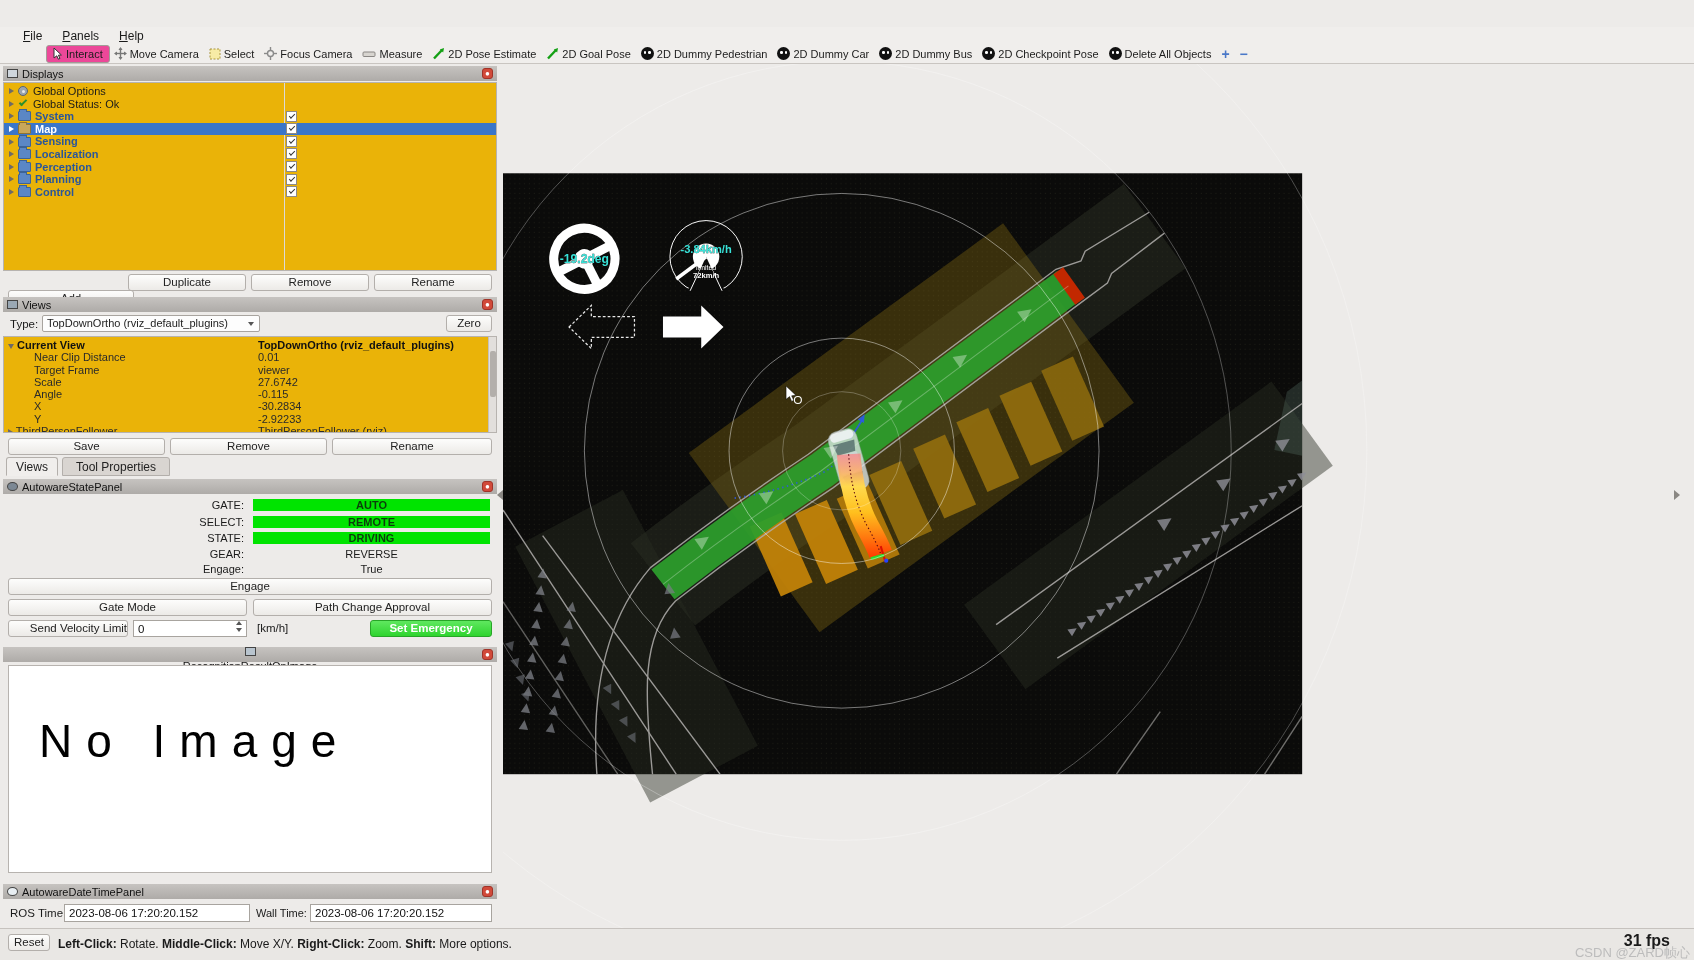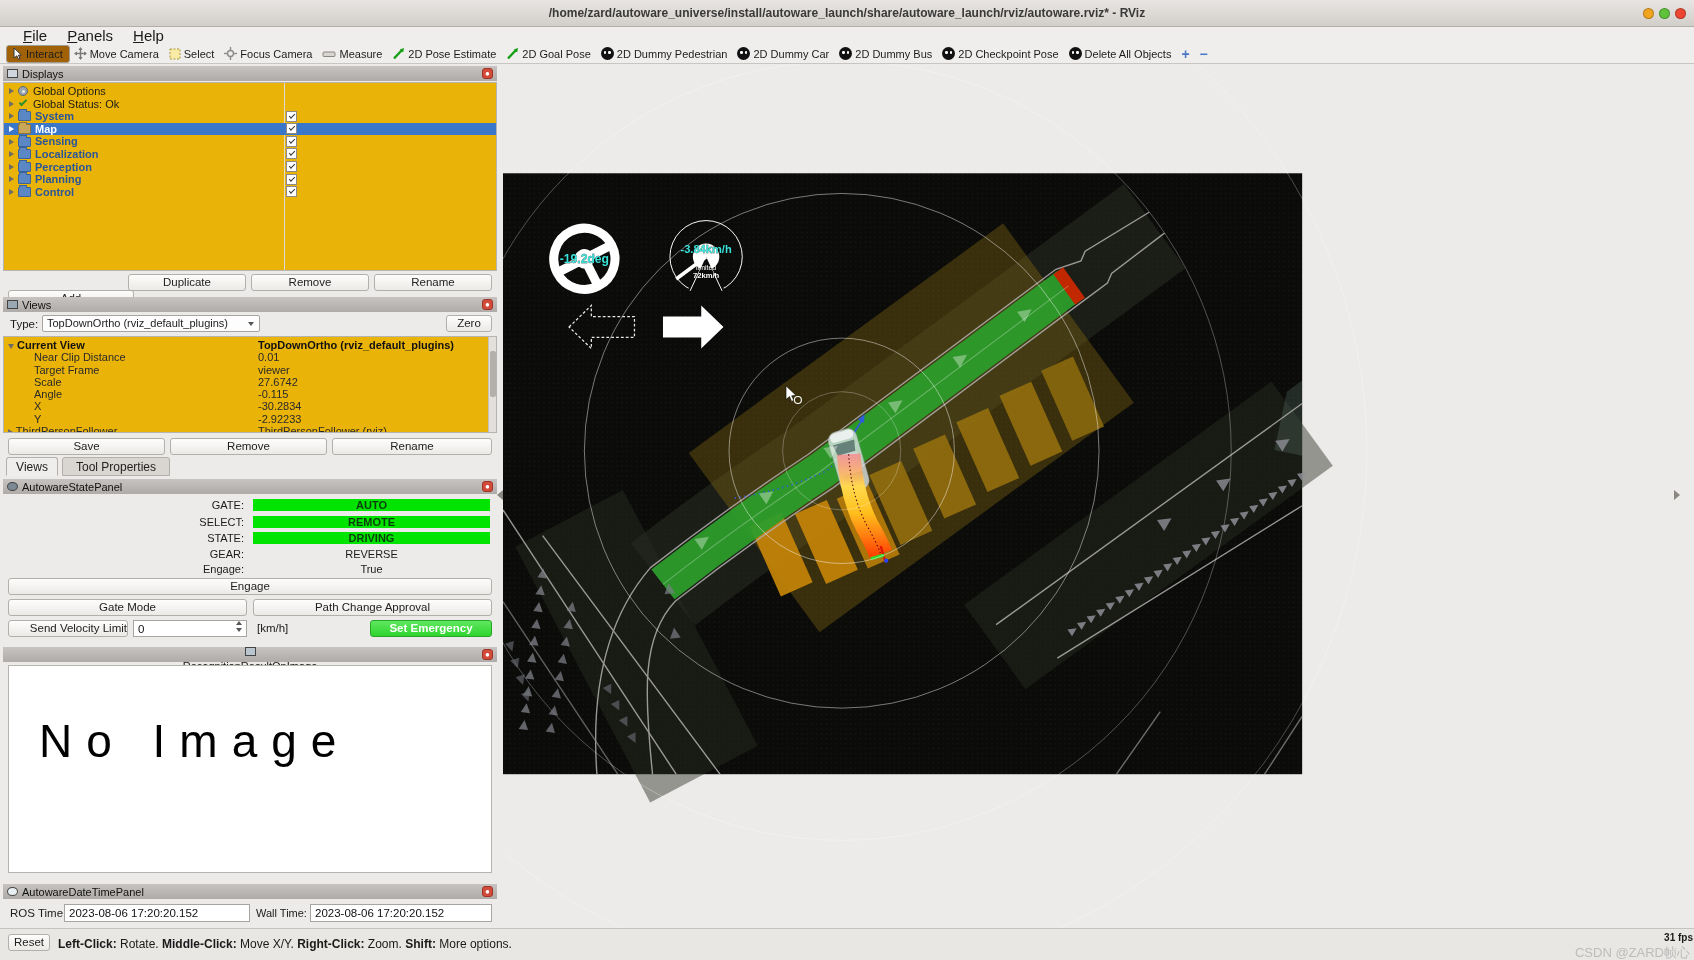--- a/index.html
+++ b/index.html
@@ -7,24 +7,24 @@
 .screen { position:relative; width:1694px; height:960px; background:#edebe9; overflow:hidden; }
 
 
 .titlebar { position:absolute; left:0; top:0; width:1694px; height:27px;
   background:linear-gradient(#e9e5e2,#d2cecA); border-bottom:1px solid #b2aeaa;
   display:flex; align-items:center; justify-content:center; }
 .titlebar .ttext { font-size:12px; font-weight:bold; color:#3a3a3a; }
 .windots { position:absolute; right:8px; top:8px; display:flex; gap:5px; }
 .windot { width:11px; height:11px; border-radius:50%; border:1px solid rgba(0,0,0,.25); }
 .menubar { position:absolute; left:0; top:27px; width:1694px; height:17px; background:#f0eeec; display:flex; align-items:center; padding-left:14px; gap:2px;}
-.menuitem { font-size:15px; color:#1a1a1a; padding:16px 9px; }
+.menuitem { font-size:12px; color:#1a1a1a; padding:16px 9px; }
 .toolbar { position:absolute; left:0; top:44px; width:1694px; height:20px; background:#f0eeec; border-bottom:1px solid #c9c5c1; display:flex; align-items:center; padding-left:6px; }
 .tool { display:inline-flex; align-items:center; gap:3px; font-size:11px; color:#1c1c1c; padding:1px 6px 1px 4px; height:18px; white-space:nowrap;}
-.tool.pressed { background:#a16207; border:1px solid #a19c97; border-radius:3px; }
+.tool.pressed { background:#ec4899; border:1px solid #a19c97; border-radius:3px;margin-left:40px; }
 .tool svg { display:block; }
 
 
 .phead { position:absolute; left:3px; width:494px; height:15px;
   background:linear-gradient(#c6c3c0,#aeaba8); display:flex; align-items:center; padding:0 4px; gap:4px;}
 .phead .ptitle { font-size:11px; color:#111; }
 .closebtn { position:absolute; right:4px; top:2px; width:11px; height:11px; border-radius:3px;
   background:#d14a3a; border:1px solid #a03328; color:#fff; font-size:8px; line-height:9px; text-align:center;}
 .whitebox { position:absolute; background:#eab308; border:1px solid #b7b3af; }
 .btn { background:linear-gradient(#fdfdfc,#eceae7); border:1px solid #b3afab; border-radius:3px;
@@ -57,40 +57,32 @@
 .srow .val { position:absolute; left:253px; width:237px; text-align:center; color:#1a1a1a;}
 .greenbar { position:absolute; left:253px; width:237px; height:12px; background:#00e400; text-align:center; font-size:11px; font-weight:bold; color:#0b3d0b; line-height:12px;}
 .selectbox { position:absolute; background:#fdfdfd; border:1px solid #a8a49f; border-radius:2px; font-size:11px; color:#222; padding:1px 4px; }
 .selcaret { position:absolute; right:5px; top:6px; width:0; height:0; border-left:3.5px solid transparent; border-right:3.5px solid transparent; border-top:4px solid #555;}
 .input { position:absolute; background:#fff; border:1px solid #a8a49f; font-size:11.5px; color:#111; padding:0 4px; font-family:"Liberation Sans",sans-serif;}
 .statusbar { position:absolute; left:0; top:928px; width:1694px; height:32px; background:#e9e7e4; border-top:1px solid #c6c2be; font-size:12px; color:#1a1a1a;}
 .scrolltrack { position:absolute; background:#e2dfdc; border-left:1px solid #c5c1bd;}
 .scrollthumb { position:absolute; background:#b3afab; border-radius:2px; }
 .splitarrow { position:absolute; width:0; height:0; }
 .noimg { position:absolute; font-size:46px; letter-spacing:14px; color:#000; font-weight:400; white-space:nowrap;}
-.fps { position:absolute; right:1px; top:932px; font-size:10px; color:#1a1a1a; font-weight:bold;text-align:center;}
+.fps { position:absolute; right:24px; top:932px; font-size:16px; color:#1a1a1a; font-weight:bold;text-align:center;}
 .wmark { position:absolute; right:4px; top:944px; font-size:13px; color:rgba(185,185,185,0.95); }
 .dummyic { width:13px; height:13px; border-radius:50%; background:#111; position:relative; flex:none;}
 .dummyic::before{ content:""; position:absolute; left:3px; top:4px; width:2.5px; height:2.5px; background:#fff; border-radius:50%;}
 .dummyic::after{ content:""; position:absolute; right:3px; top:4px; width:2.5px; height:2.5px; background:#fff; border-radius:50%;}
 .hicon { width:11px; height:9px; border:1px solid #444; background:#cfd6dd; flex:none; }
 </style>
 </head>
 <body>
 
 <div class="screen">
 
-  <div class="titlebar">
-    <div class="ttext">/home/zard/autoware_universe/install/autoware_launch/share/autoware_launch/rviz/autoware.rviz* - RViz</div>
-    <div class="windots">
-      <div class="windot" style="background:#f0a420"></div>
-      <div class="windot" style="background:#5ec23a"></div>
-      <div class="windot" style="background:#ed4632"></div>
-    </div>
-  </div>
 
   <div class="menubar">
     <span class="menuitem"><u>F</u>ile</span>
     <span class="menuitem"><u>P</u>anels</span>
     <span class="menuitem"><u>H</u>elp</span>
   </div>
 
   <div class="toolbar">
     <span class="tool pressed">
       <svg width="12" height="13">

